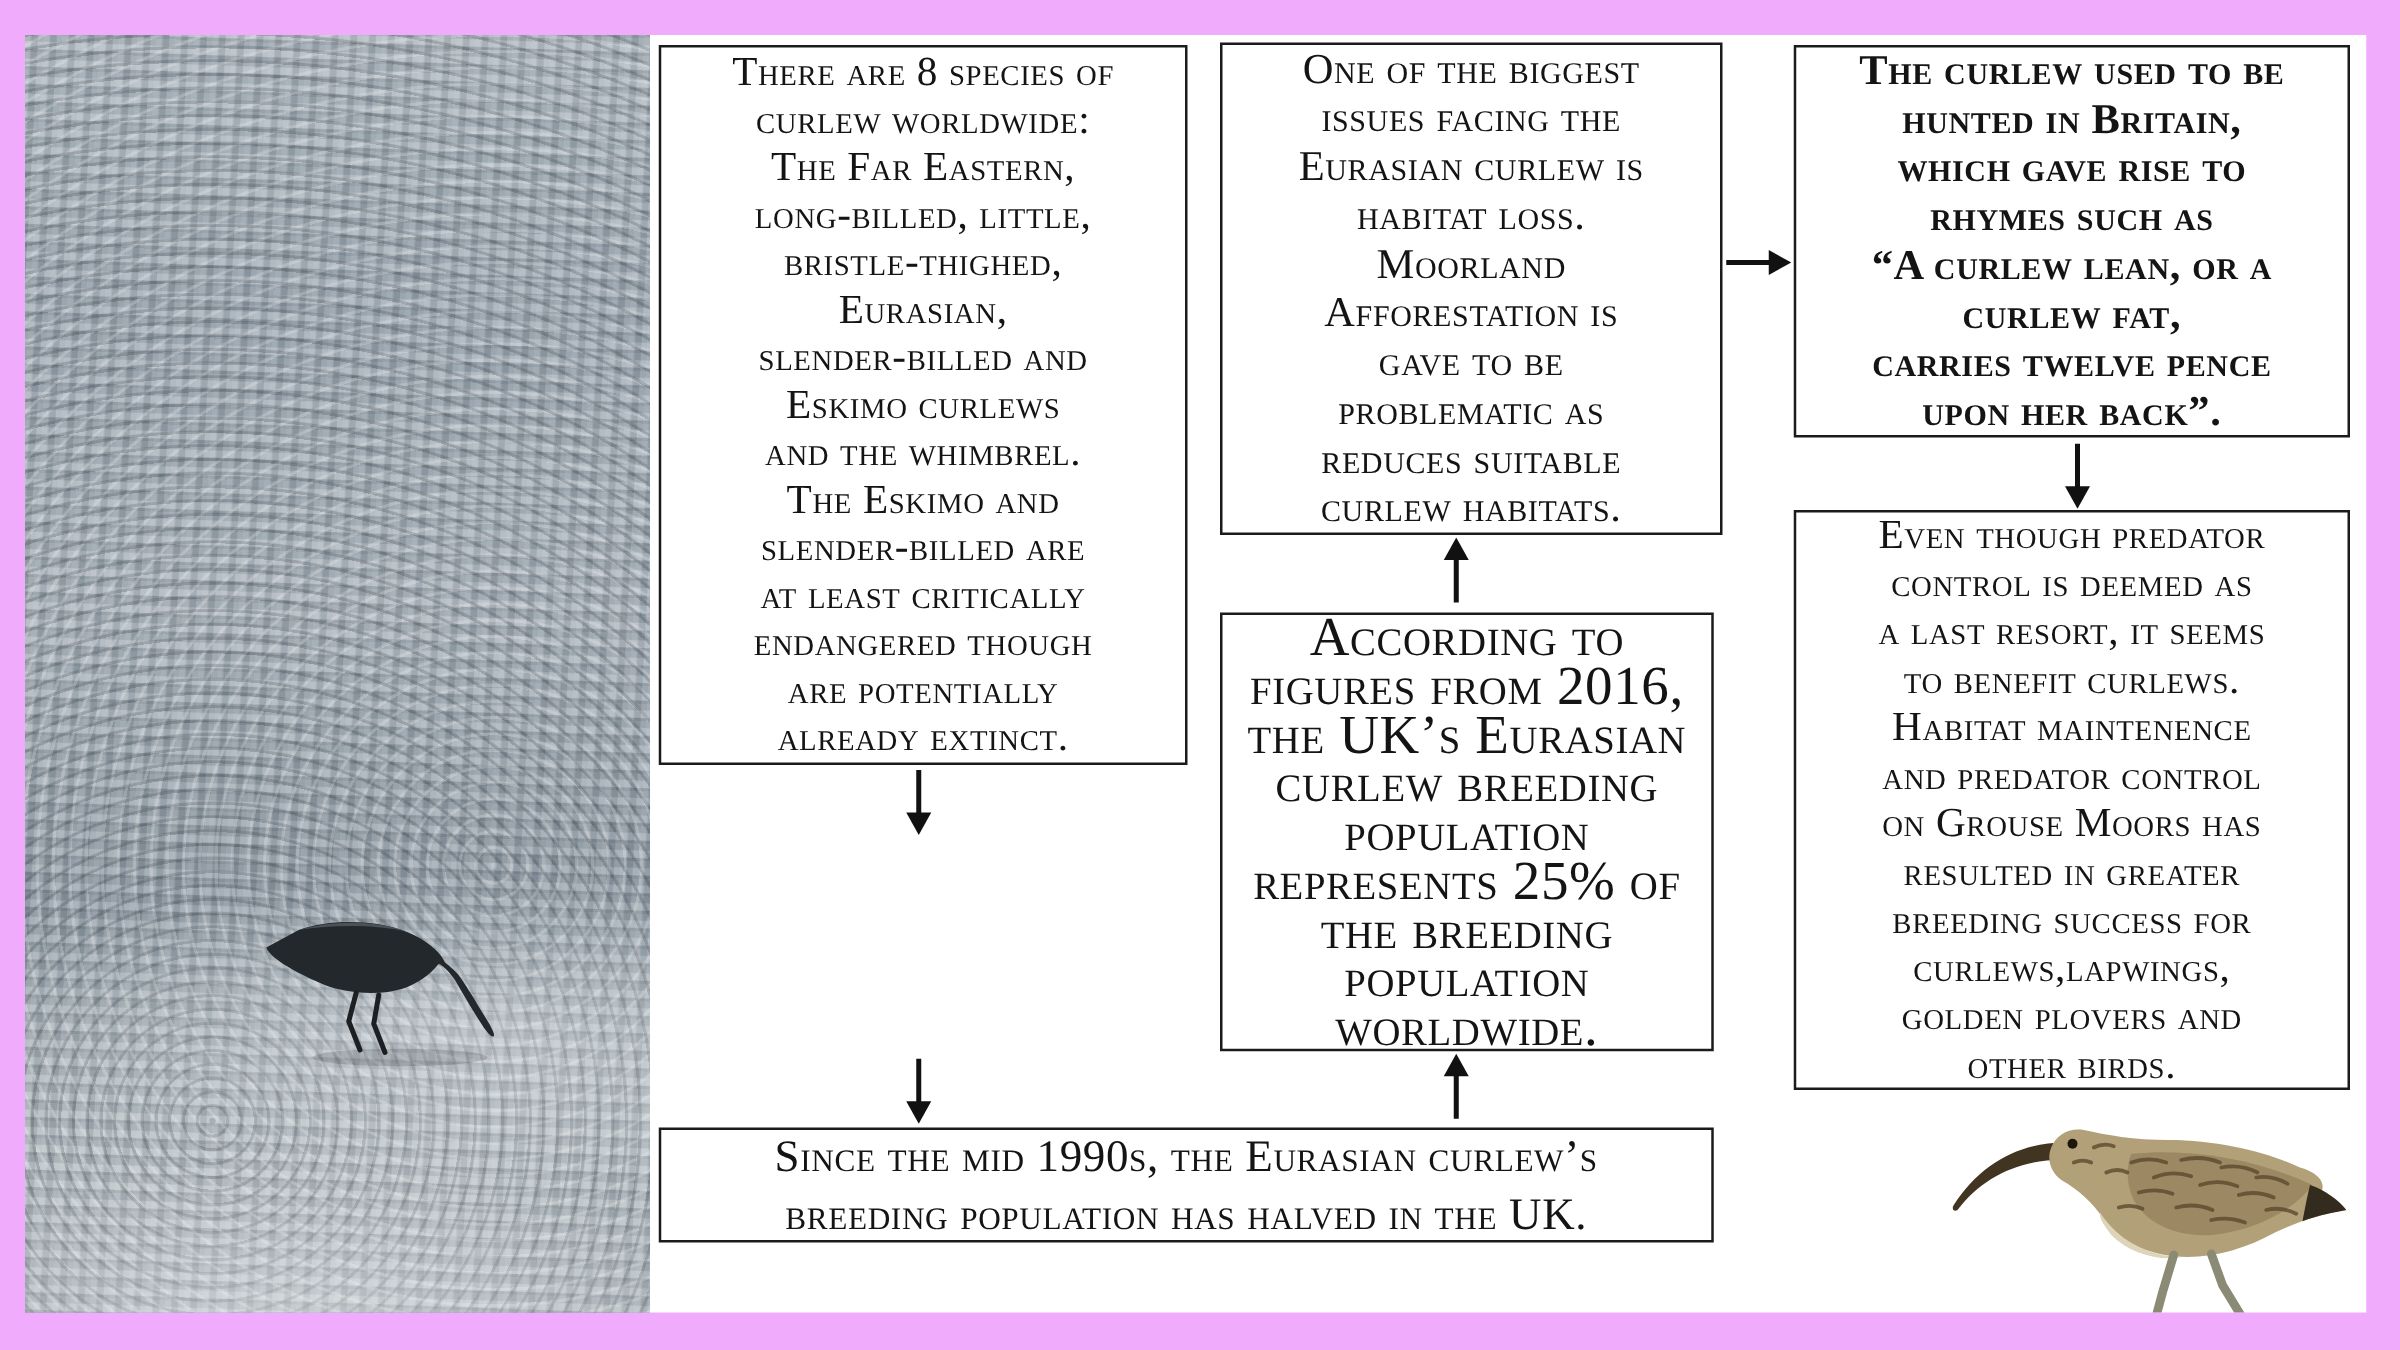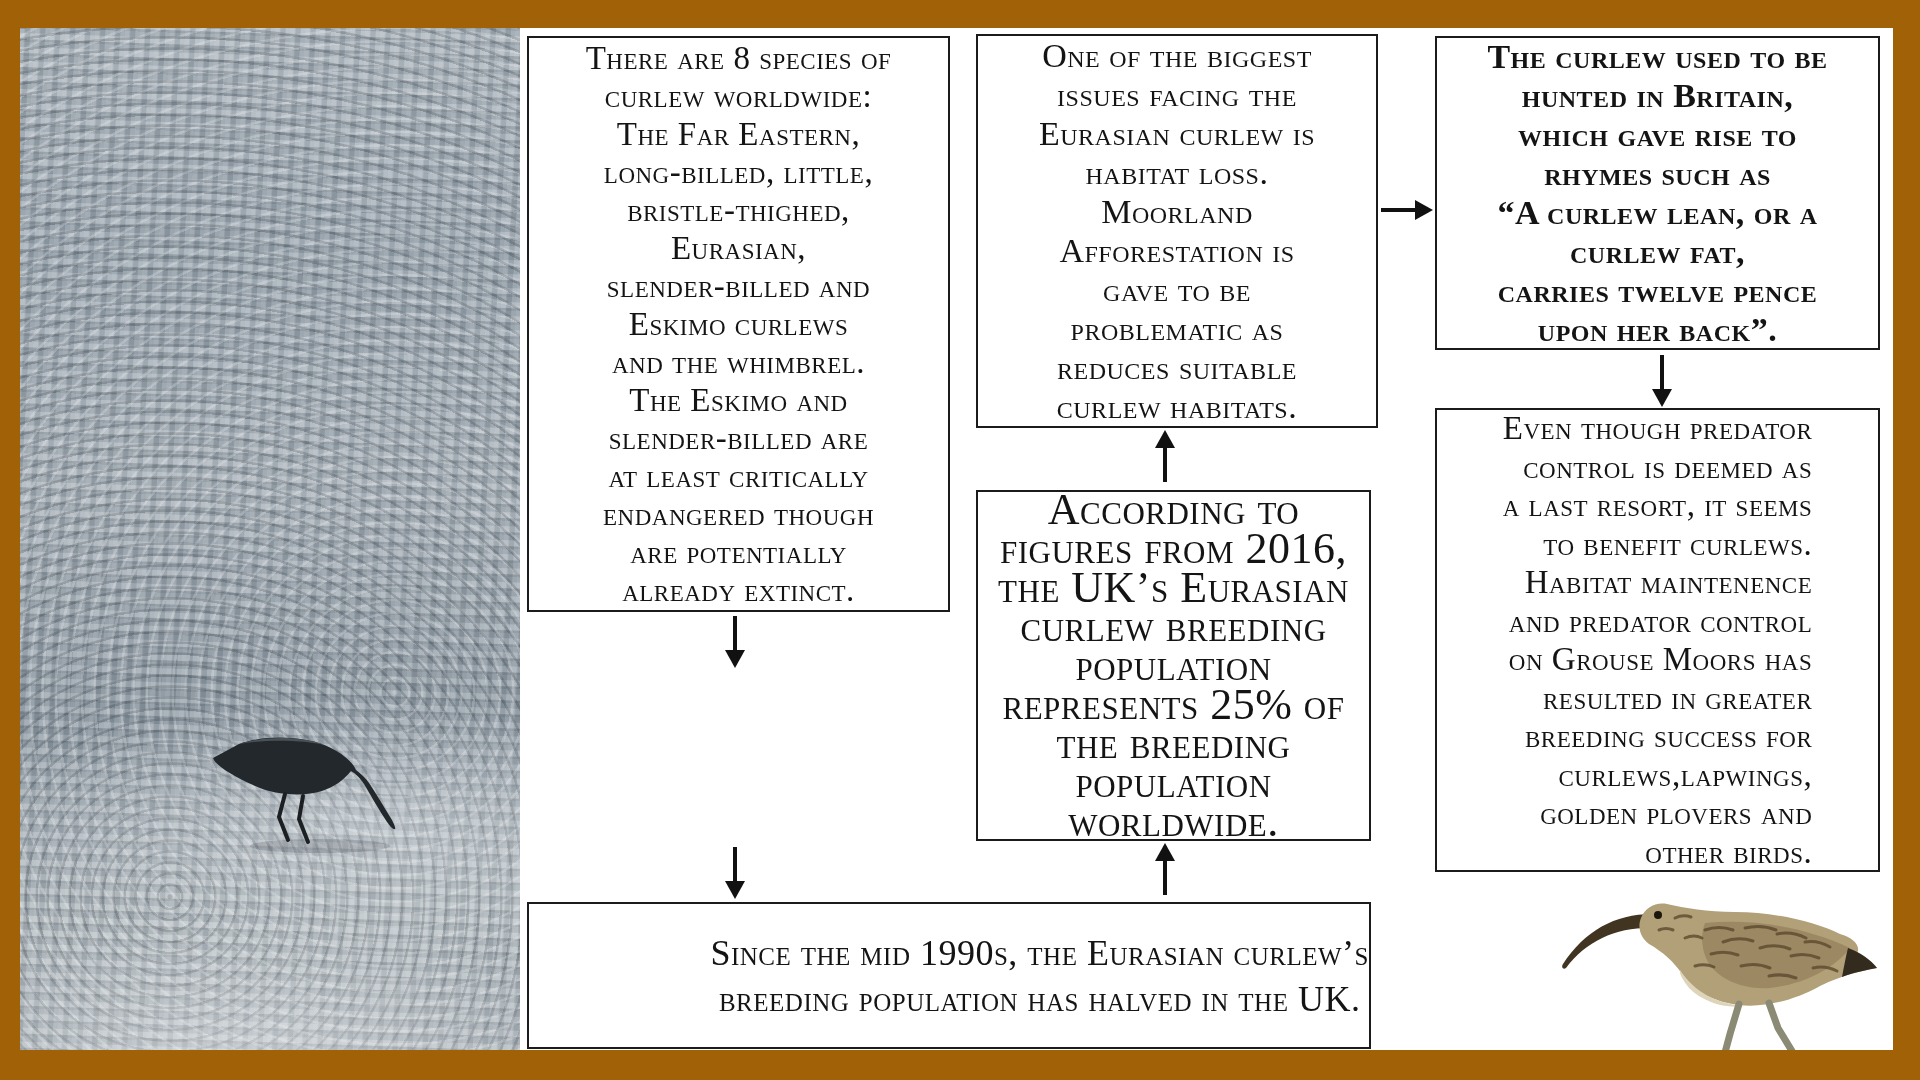--- a/index.html
+++ b/index.html
@@ -1,18 +1,18 @@
 <!DOCTYPE html>
 <html><head>
 <meta charset="utf-8">
 <style>
   html,body{margin:0;padding:0;}
   #frame{
     position:relative;width:1920px;height:1080px;overflow:hidden;
-    background:#a16207;
+    background:#f0abfc;
     font-family:"Liberation Serif","DejaVu Serif",serif;
   }
   #photo{
     position:absolute;left:20px;top:28px;width:500px;height:1022px;overflow:hidden;
     background-color:#98a5af;
     background-image:
       radial-gradient(ellipse 700px 260px at 45% 102%, rgba(255,255,255,0.50), rgba(255,255,255,0) 60%),
       radial-gradient(ellipse 600px 200px at 70% 78%, rgba(245,248,250,0.35), rgba(255,255,255,0) 65%),
       repeating-radial-gradient(circle at 30% 85%, rgba(25,30,36,0.18) 0 2px, rgba(0,0,0,0) 3px 11px),
       repeating-radial-gradient(circle at 75% 65%, rgba(255,255,255,0.20) 0 2px, rgba(0,0,0,0) 3px 13px),
@@ -108,21 +108,21 @@
 and the whimbrel.
 The Eskimo and
 slender-billed are
 at least critically
 endangered though
 are potentially
 already extinct.</div>
   </div>
 
 
-  <div class="box" style="left:527px;top:902px;width:844px;height:147px;justify-content:flex-end;">
+  <div class="box" style="left:527px;top:902px;width:844px;height:92px;">
     <div class="box-text" style="font-size:36px;line-height:46px;">Since the mid 1990s, the Eurasian curlew’s
 breeding population has halved in the UK.</div>
   </div>
 
   <div class="box" style="left:976px;top:34px;width:402px;height:394px;">
     <div class="box-text" style="font-size:34px;line-height:39px;">One of the biggest
 issues facing the
 Eurasian curlew is
 habitat loss.
 Moorland
@@ -150,21 +150,21 @@
 hunted in Britain,
 which gave rise to
 rhymes such as
 “A curlew lean, or a
 curlew fat,
 carries twelve pence
 upon her back”.</div>
   </div>
 
   <div class="box" style="left:1435px;top:408px;width:445px;height:464px;">
-    <div class="box-text" style="font-size:33px;line-height:38.5px;text-align:right;">Even though predator
+    <div class="box-text" style="font-size:33px;line-height:38.5px;">Even though predator
 control is deemed as
 a last resort, it seems
 to benefit curlews.
 Habitat maintenence
 and predator control
 on Grouse Moors has
 resulted in greater
 breeding success for
 curlews,lapwings,
 golden plovers and

